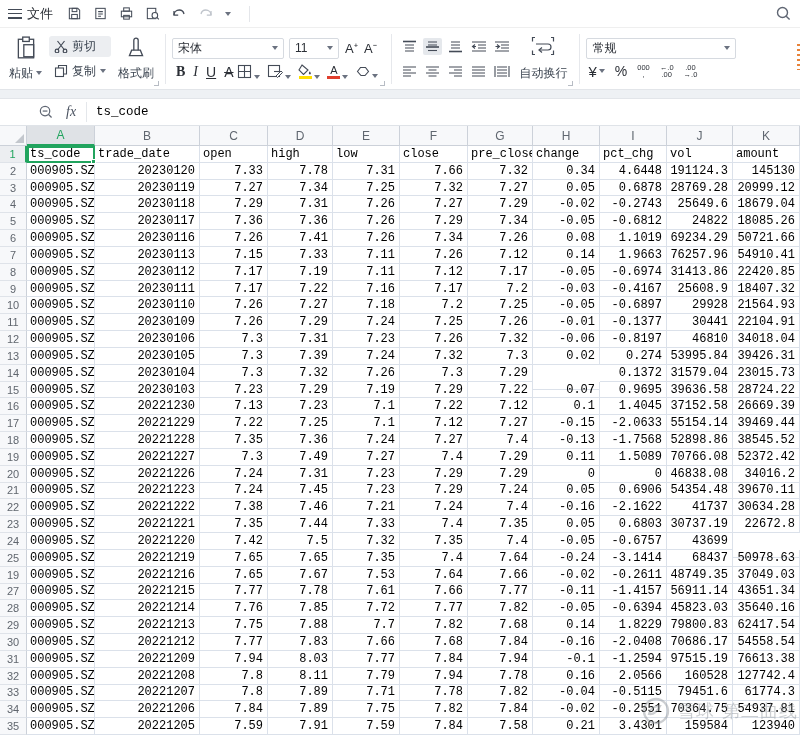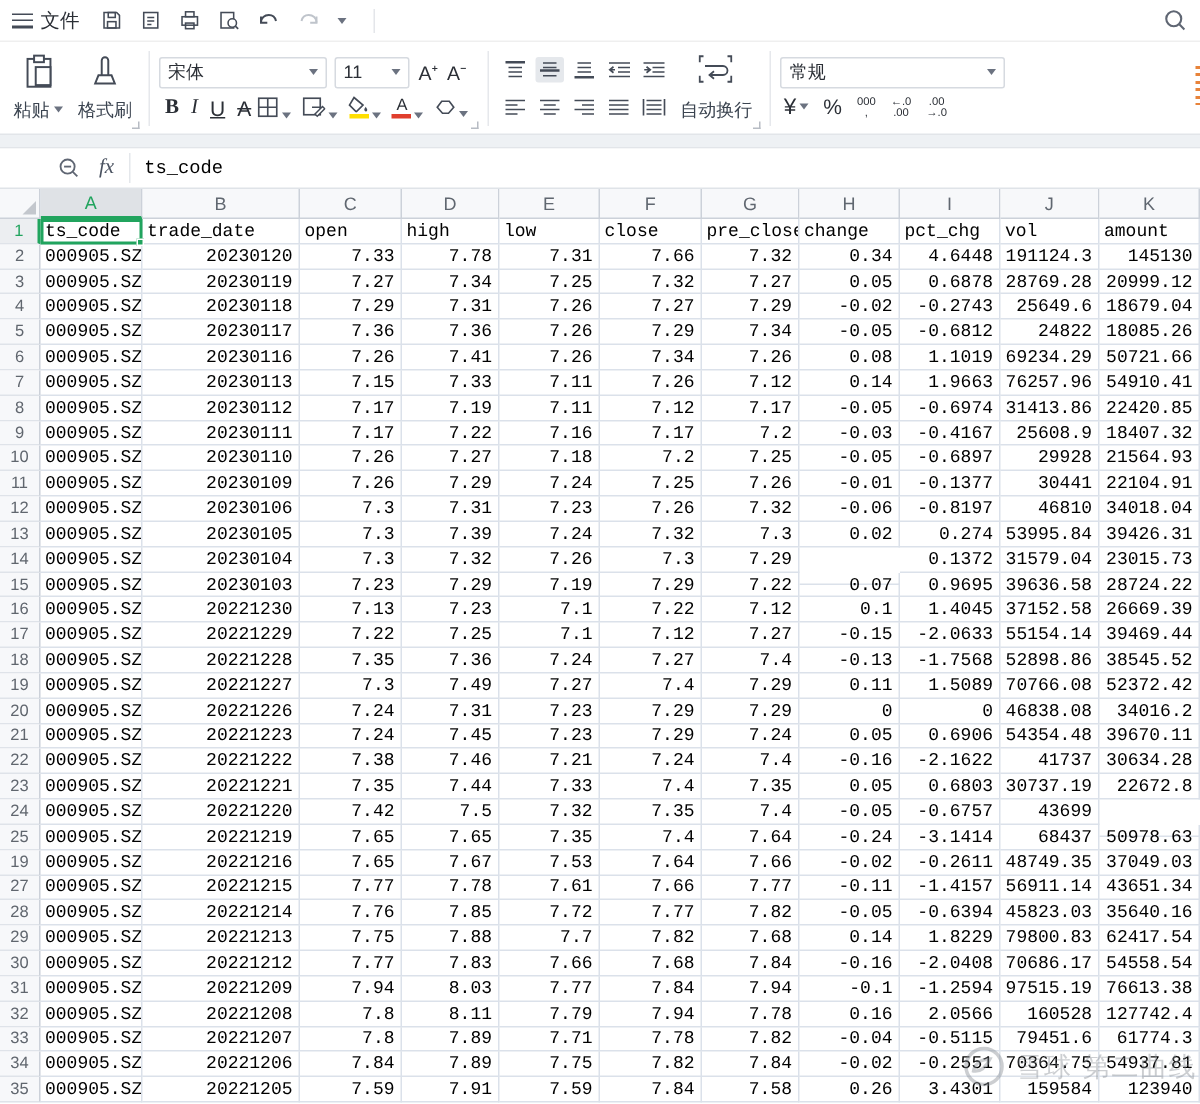--- a/index.html
+++ b/index.html
@@ -152,20 +152,38 @@
       <svg width="22" height="24" viewBox="0 0 20 22">
           <rect x="3" y="3" width="14" height="17" fill="none" stroke="#444b57" stroke-width="1.2"></rect>
           <rect x="7" y="1" width="6" height="4" fill="#fff" stroke="#444b57" stroke-width="1.2"></rect>
           <rect x="8" y="8" width="9" height="11" fill="#fff" stroke="#444b57" stroke-width="1.2"></rect>
         </svg>
       <span class="lblrow">
           <span>粘贴</span>
           <span class="caret"></span>
         </span>
     </div>
+    <div class="stack2">
+      <div class="smallbtn lit">
+        <svg width="14" height="13" viewBox="0 0 14 13">
+            <path d="M3.5 1l7 9M10.5 1l-7 9" stroke="#444b57" stroke-width="1.2" fill="none"></path>
+            <circle cx="3" cy="11" r="1.8" fill="none" stroke="#444b57" stroke-width="1.2"></circle>
+            <circle cx="11" cy="11" r="1.8" fill="none" stroke="#444b57" stroke-width="1.2"></circle>
+          </svg>
+        <span>剪切</span>
+      </div>
+      <div class="smallbtn">
+        <svg width="14" height="14" viewBox="0 0 14 14">
+            <rect x="1.5" y="4" width="8" height="8.5" fill="#fff" stroke="#444b57" stroke-width="1.1"></rect>
+            <path d="M4.5 4V1.5h8V10h-3" fill="none" stroke="#444b57" stroke-width="1.1"></path>
+          </svg>
+        <span>复制</span>
+          <span class="caret"></span>
+      </div>
+    </div>
     <div class="bigbtn">
       <svg width="22" height="24" viewBox="0 0 20 22">
           <path d="M6 13h8l2 5H4z" fill="none" stroke="#444b57" stroke-width="1.2"></path>
           <path d="M8 13V4a2 2 0 0 1 4 0v9" fill="none" stroke="#444b57" stroke-width="1.2"></path>
         </svg>
       <span class="lblrow">
           <span>格式刷</span>
         </span>
     </div>
     <div class="cornermark"></div>
@@ -851,21 +869,21 @@
       </div>
       <div class="grow">
         <div class="rnum">35</div>
         <div class="cell l" style="width: 68px;">000905.SZ</div>
         <div class="cell r" style="width: 105px;">20221205</div>
         <div class="cell r" style="width: 68px;">7.59</div>
         <div class="cell r" style="width: 65px;">7.91</div>
         <div class="cell r" style="width: 67px;">7.59</div>
         <div class="cell r" style="width: 68px;">7.84</div>
         <div class="cell r" style="width: 65px;">7.58</div>
-        <div class="cell r" style="width: 67px;">0.26</div>
+        <div class="cell r" style="width: 67px;">0.21</div>
         <div class="cell r" style="width: 67px;">3.4301</div>
         <div class="cell r" style="width: 66px;">159584</div>
         <div class="cell r" style="width: 67px;">123940</div>
       </div>
     </div>
 </div>
 
 <div class="watermark">
   <svg width="28" height="28" viewBox="0 0 28 28">
     <circle cx="14" cy="14" r="12" fill="none" stroke="#878d94" stroke-width="2.4"></circle>

